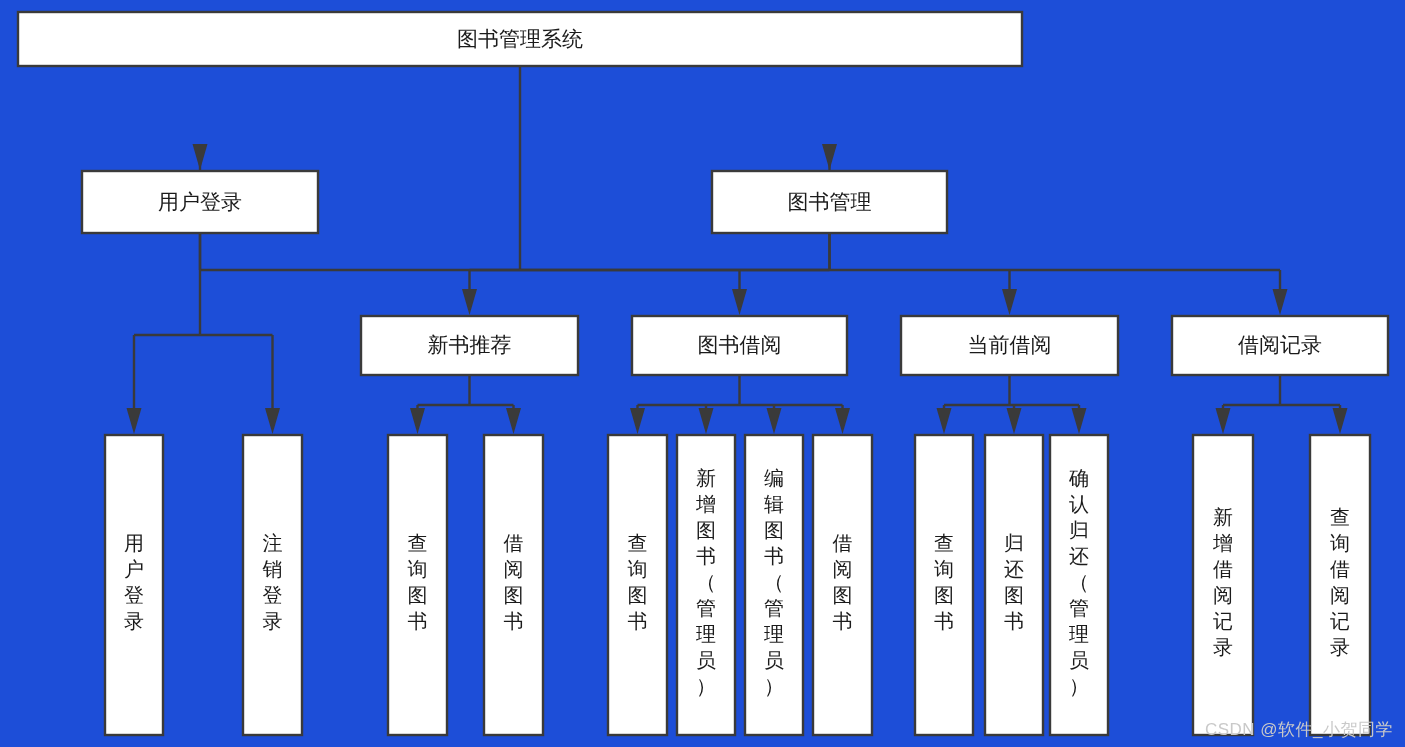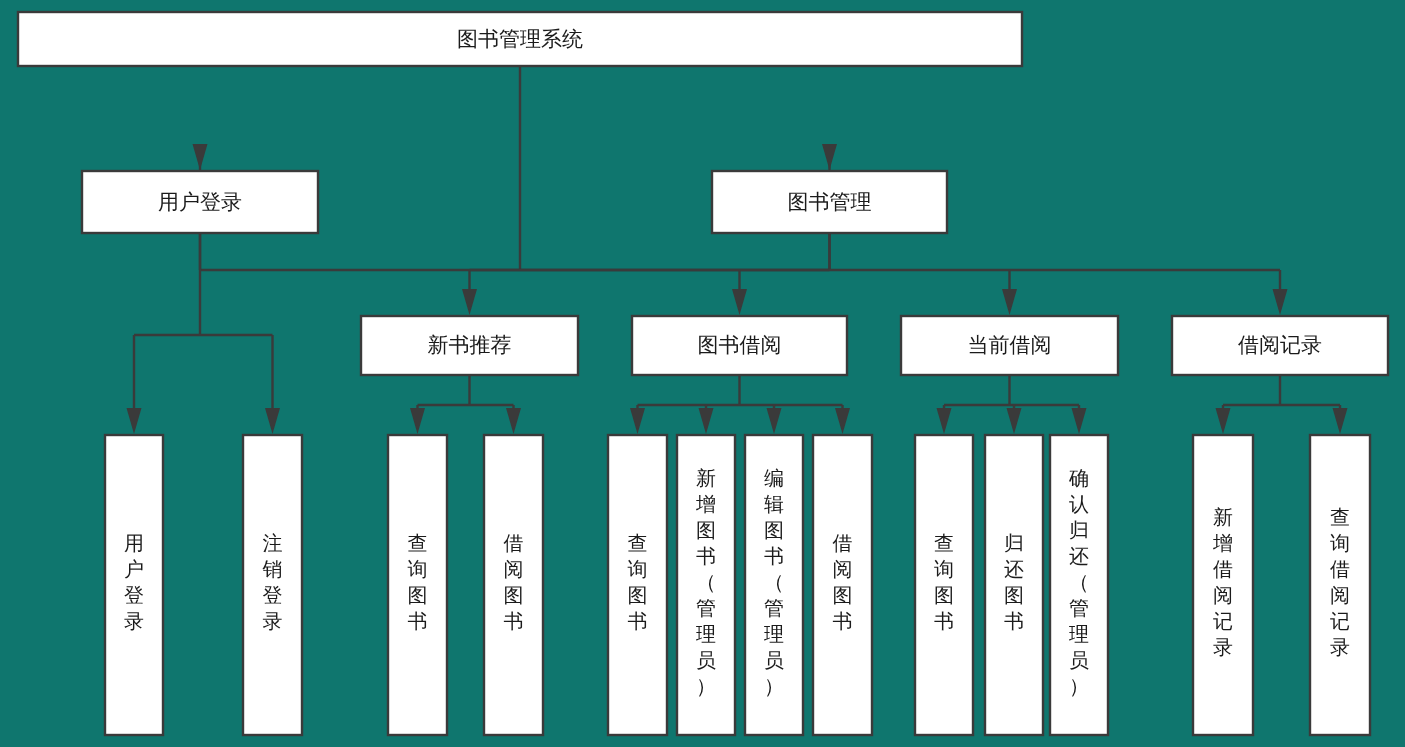--- a/index.html
+++ b/index.html
@@ -8,21 +8,21 @@
     padding: 0;
     background: #ffffff;
   }
   body {
     font-family: "Liberation Sans", "DejaVu Sans", sans-serif;
   }
   #diagram-root {
     position: relative;
     width: 1405px;
     height: 747px;
-    background: #0f766e;
+    background: #1d4ed8;
     overflow: hidden;
   }
   svg#tree-svg {
     position: absolute;
     left: 0;
     top: 0;
     width: 1405px;
     height: 747px;
     display: block;
   }
@@ -215,13 +215,14 @@
         <g>
           <rect x="1193" y="435" width="60" height="300" class="node-box"></rect>
           <text x="1223" y="524" class="node-label-vert" font-size="20"><tspan x="1223" dy="0">新</tspan><tspan x="1223" dy="26">增</tspan><tspan x="1223" dy="26">借</tspan><tspan x="1223" dy="26">阅</tspan><tspan x="1223" dy="26">记</tspan><tspan x="1223" dy="26">录</tspan></text>
         </g>
         <g>
           <rect x="1310" y="435" width="60" height="300" class="node-box"></rect>
           <text x="1340" y="524" class="node-label-vert" font-size="20"><tspan x="1340" dy="0">查</tspan><tspan x="1340" dy="26">询</tspan><tspan x="1340" dy="26">借</tspan><tspan x="1340" dy="26">阅</tspan><tspan x="1340" dy="26">记</tspan><tspan x="1340" dy="26">录</tspan></text>
         </g>
       </g>
   </svg>
+  <div class="watermark-text">CSDN @软件_小贺同学</div>
 </div>
 
 </body></html>

